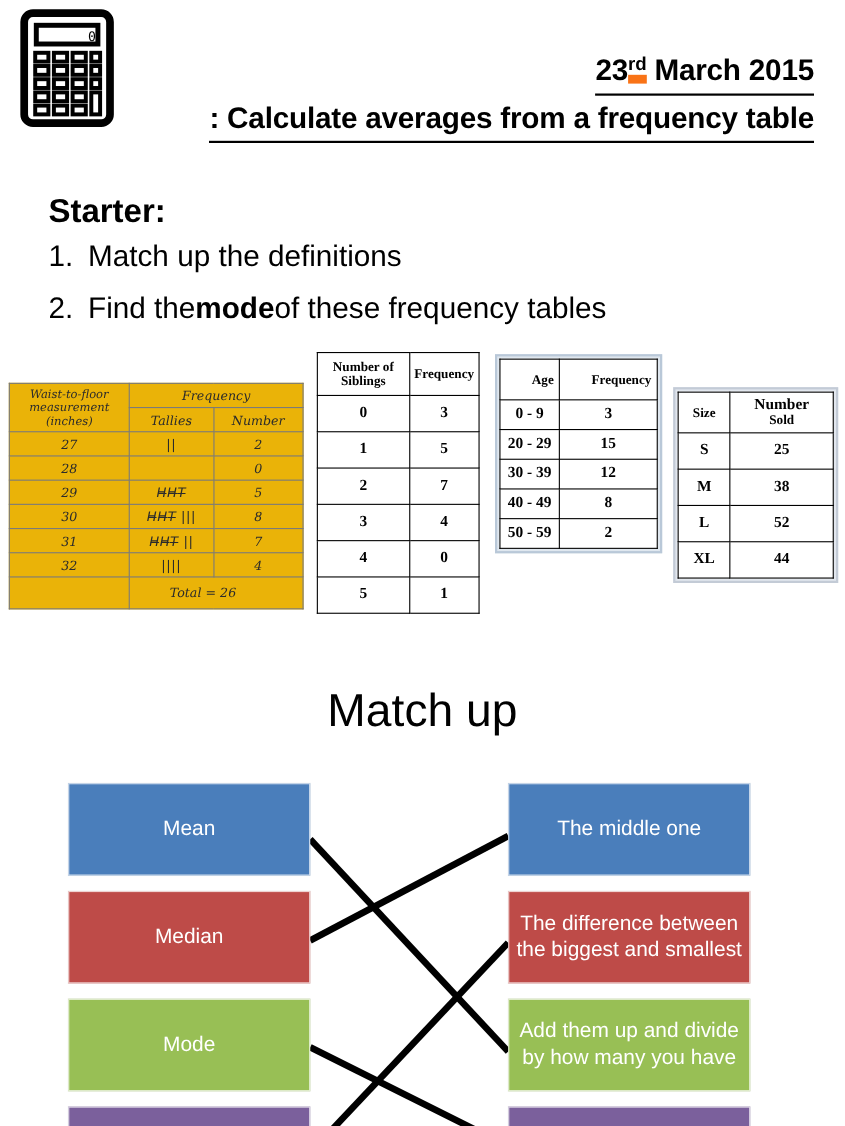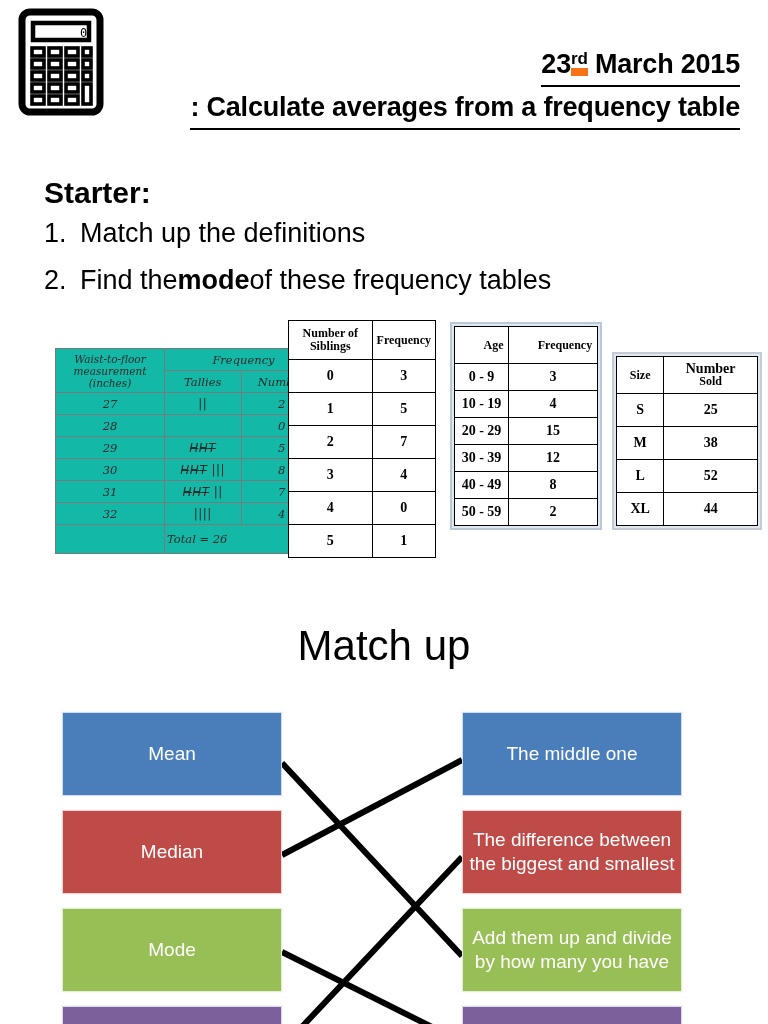--- a/index.html
+++ b/index.html
@@ -85,22 +85,21 @@
     top: 348px;
     width: 268px;
   }
   #tbl-hand table {
     border-collapse: collapse;
     width: 100%;
     font-family: "DejaVu Serif", serif;
     font-style: italic;
     font-size: 11.5px;
     color: #2b2b2b;
-    background: #14b8a6;
-    margin-left: 47px;
+    background: #eab308;
   }
   #tbl-hand td, #tbl-hand th {
     border: 1px solid #7a7a7a;
     text-align: center;
     font-weight: normal;
     padding: 1px 2px;
     height: 19px;
   }
   #tbl-hand .hdr-left {
     line-height: 12px;
@@ -108,21 +107,21 @@
     padding: 3px 4px;
     width: 100px;
   }
   #tbl-hand .tally {
     font-family: "DejaVu Sans", sans-serif;
     font-style: italic;
     font-size: 12px;
     letter-spacing: 0.5px;
   }
   #tbl-hand .total-cell {
-    text-align: left;
+    text-align: center;
     padding-right: 26px;
     height: 26px;
   }
 
   
   .tbl-print table {
     border-collapse: collapse;
     font-family: "Liberation Serif", serif;
     font-weight: bold;
     background: #ffffff;
@@ -353,24 +352,20 @@
     <tbody>
         <tr>
       <th>Age</th>
       <th>Frequency</th>
     </tr>
     <tr>
       <td>0 - 9</td>
       <td>3</td>
     </tr>
     <tr>
-      <td>10 - 19</td>
-      <td>4</td>
-    </tr>
-    <tr>
       <td>20 - 29</td>
       <td>15</td>
     </tr>
     <tr>
       <td>30 - 39</td>
       <td>12</td>
     </tr>
     <tr>
       <td>40 - 49</td>
       <td>8</td>

